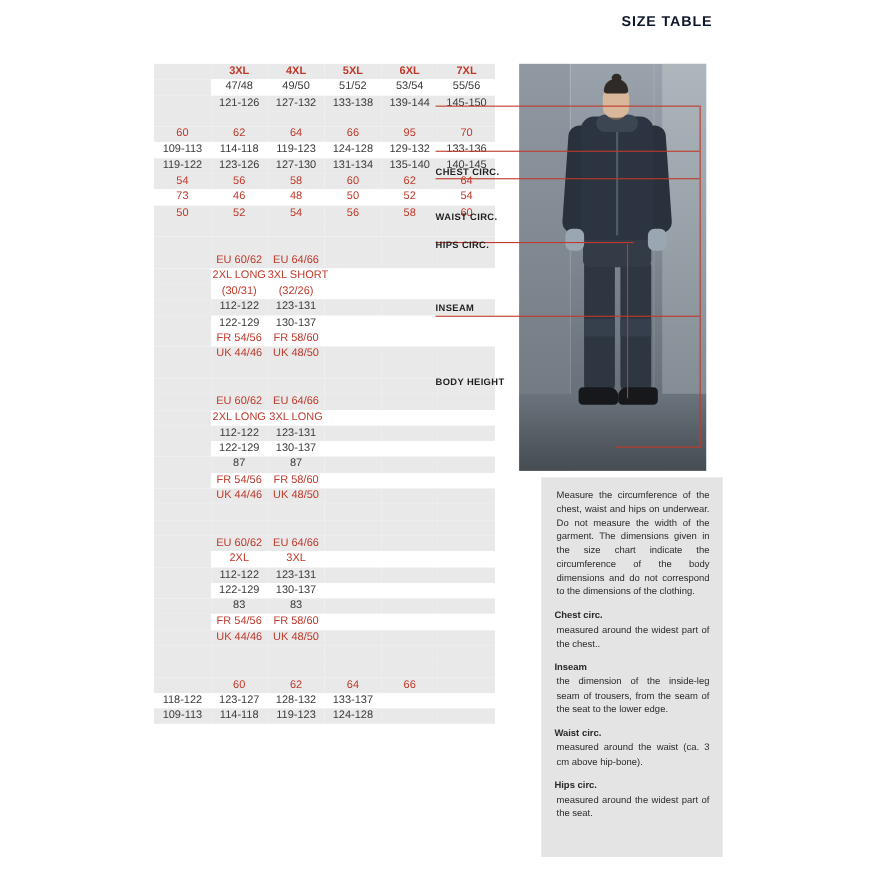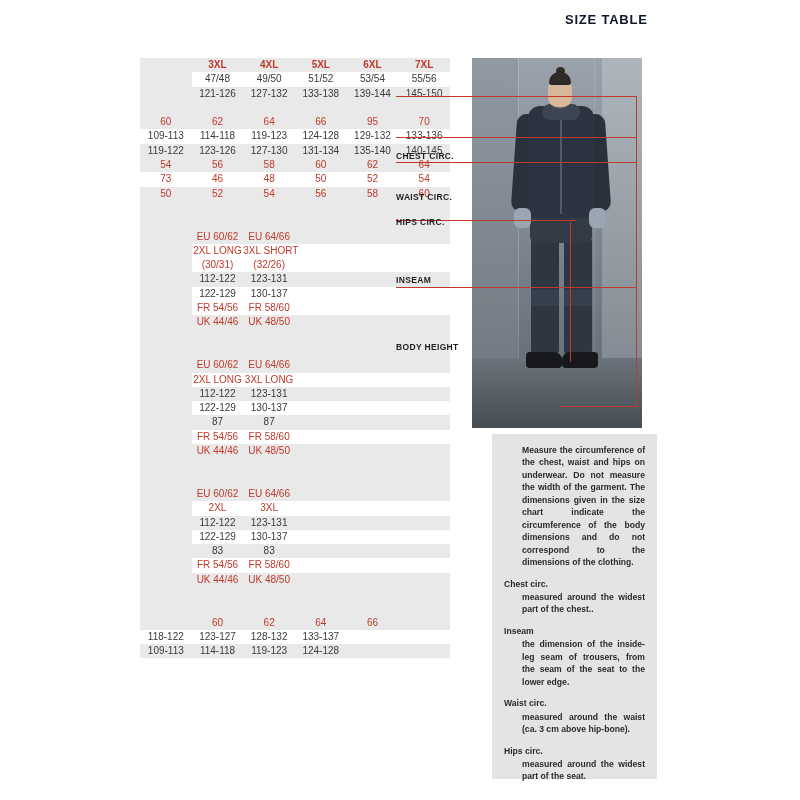--- a/index.html
+++ b/index.html
@@ -105,21 +105,21 @@
     left:492px; top:434px;
     width:165px; height:345px;
     background:#e4e4e4;
     padding:10px 12px;
     box-sizing:border-box;
     font-size:8.6px;
     line-height:1.45;
     color:#2b2b2b;
     text-align:justify;
   }
-  .notes p{margin:0 0 9px 18px;font-weight:bold;}
+  .notes p{margin:0 0 9px 2px;}
   .notes .h{font-weight:bold;margin:0 0 1px 0;}
 </style>
 </head>
 <body>
 
 <div class="page">
 
   <div class="title">SIZE TABLE</div>
 
   <div class="table-wrap">

